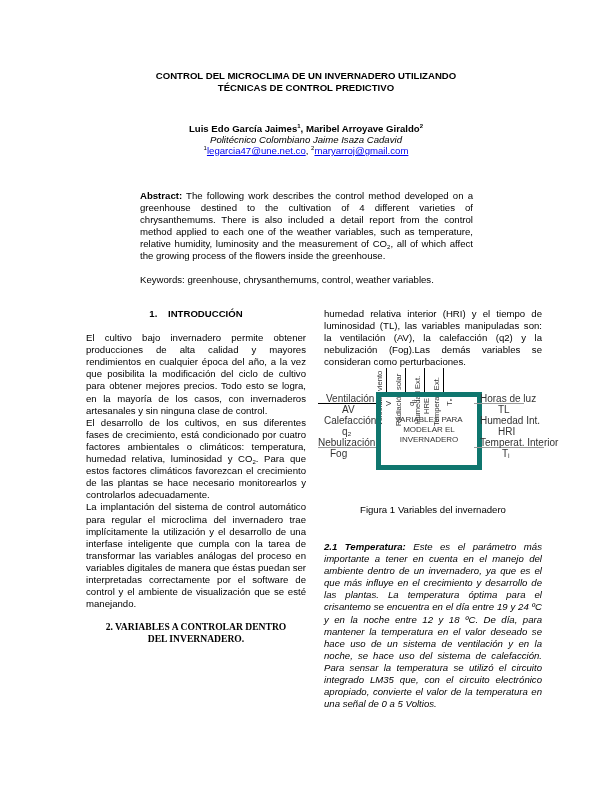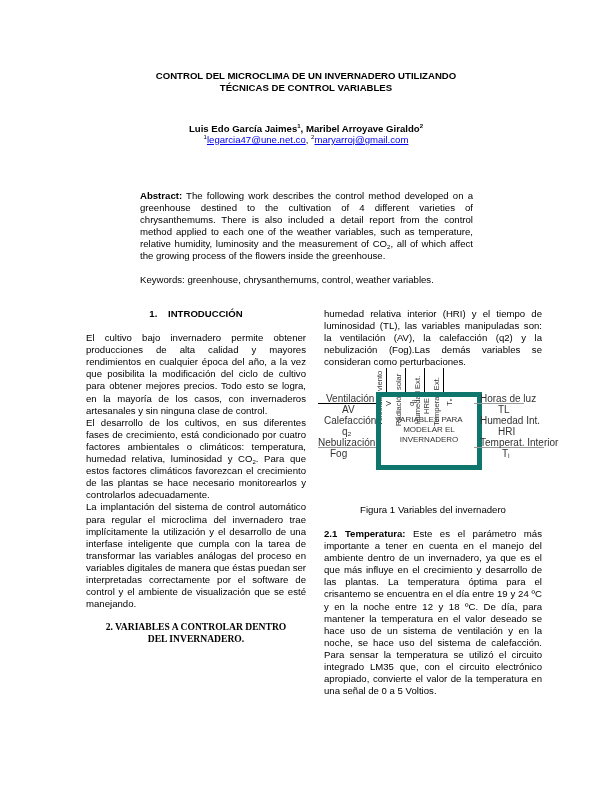--- a/index.html
+++ b/index.html
@@ -28,27 +28,28 @@
   .flabel { position: absolute; font-size: 10px; color: #333; line-height: 9px; white-space: nowrap; }
   .vlabel { position: absolute; font-size: 7.6px; color: #333; line-height: 9px; white-space: nowrap; transform: rotate(-90deg); transform-origin: left top; }
   .line { position: absolute; background: #000; }
   .caption { left: 324px; width: 218px; top: 504px; text-align: center; font-size: 9.6px; }
 </style>
 </head>
 <body>
 
 <div class="abs title">
   <div>CONTROL DEL MICROCLIMA DE UN INVERNADERO UTILIZANDO</div>
-  <div>TÉCNICAS DE CONTROL VARIABLES</div>
+  <div>TÉCNICAS DE CONTROL PREDICTIVO</div>
 </div>
 
 <div class="abs authors">
   <div class="names">
     <span>Luis Edo García Jaimes</span><sup>1</sup><span>, </span><span>Maribel Arroyave Giraldo</span><sup>2</sup>
   </div>
+  <div class="aff">Politécnico Colombiano Jaime Isaza Cadavid</div>
   <div>
     <sup>1</sup><a>legarcia47@une.net.co</a><span>, </span><sup>2</sup><a>maryarroj@gmail.com</a>
   </div>
 </div>
 
 <div class="abs abstract">
   <p><b>Abstract:</b><span> The following work describes the control method developed on a greenhouse destined to the cultivation of 4 different varieties of chrysanthemums. There is also included a detail report from the control method applied to each one of the weather variables, such as temperature, relative humidity, luminosity and the measurement of CO</span><sub>2</sub><span>, all of which affect the growing process of the flowers inside the greenhouse.</span></p>
   <p>Keywords: greenhouse, chrysanthemums, control, weather variables.</p>
 </div>
 
@@ -101,15 +102,15 @@
   <div class="flabel" style="left:180px;top:37px;">TL</div>
   <div class="flabel" style="left:162px;top:48px;">Humedad Int.</div>
   <div class="flabel" style="left:180px;top:59px;">HRI</div>
   <div class="line" style="left:156px;top:79px;width:70px;height:1px;background:#999;"></div>
   <div class="flabel" style="left:162px;top:70px;">Temperat. Interior</div>
   <div class="flabel" style="left:184px;top:81px;">Tᵢ</div>
 </div>
 
 <div class="abs caption">Figura 1 Variables del invernadero</div>
 
-<div class="abs col right" style="top:528px;">
+<div class="abs col right" style="top:541px;font-style:italic;">
   <p><b>2.1 Temperatura:</b><span> Este es el parámetro más importante a tener en cuenta en el manejo del ambiente dentro de un invernadero, ya que es el que más influye en el crecimiento y desarrollo de las plantas. La temperatura óptima para el crisantemo se encuentra en el día entre 19 y 24 ºC y en la noche entre 12 y 18 ºC. De día, para mantener la temperatura en el valor deseado se hace uso de un sistema de ventilación y en la noche, se hace uso del sistema de calefacción. Para sensar la temperatura se utilizó el circuito integrado LM35 que, con el circuito electrónico apropiado, convierte el valor de la temperatura en una señal de 0 a 5 Voltios.</span></p>
 </div>
 
 </body></html>

